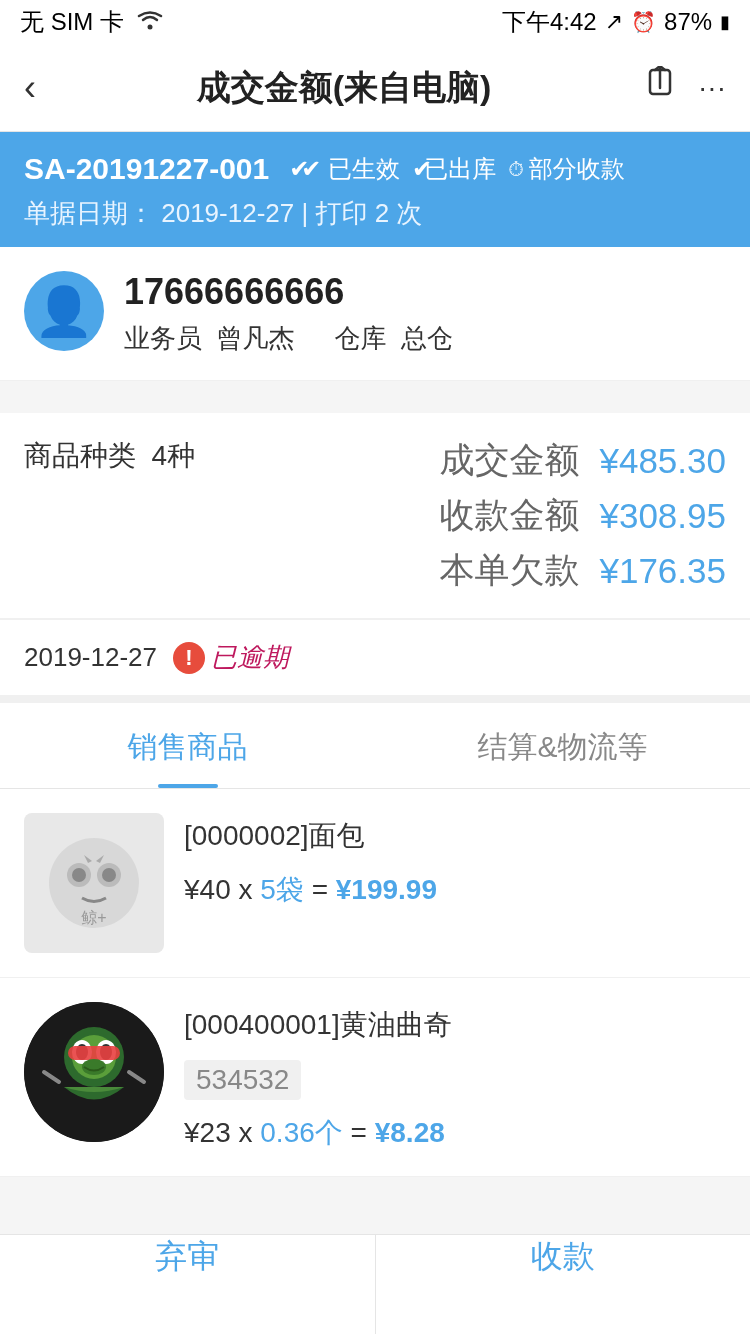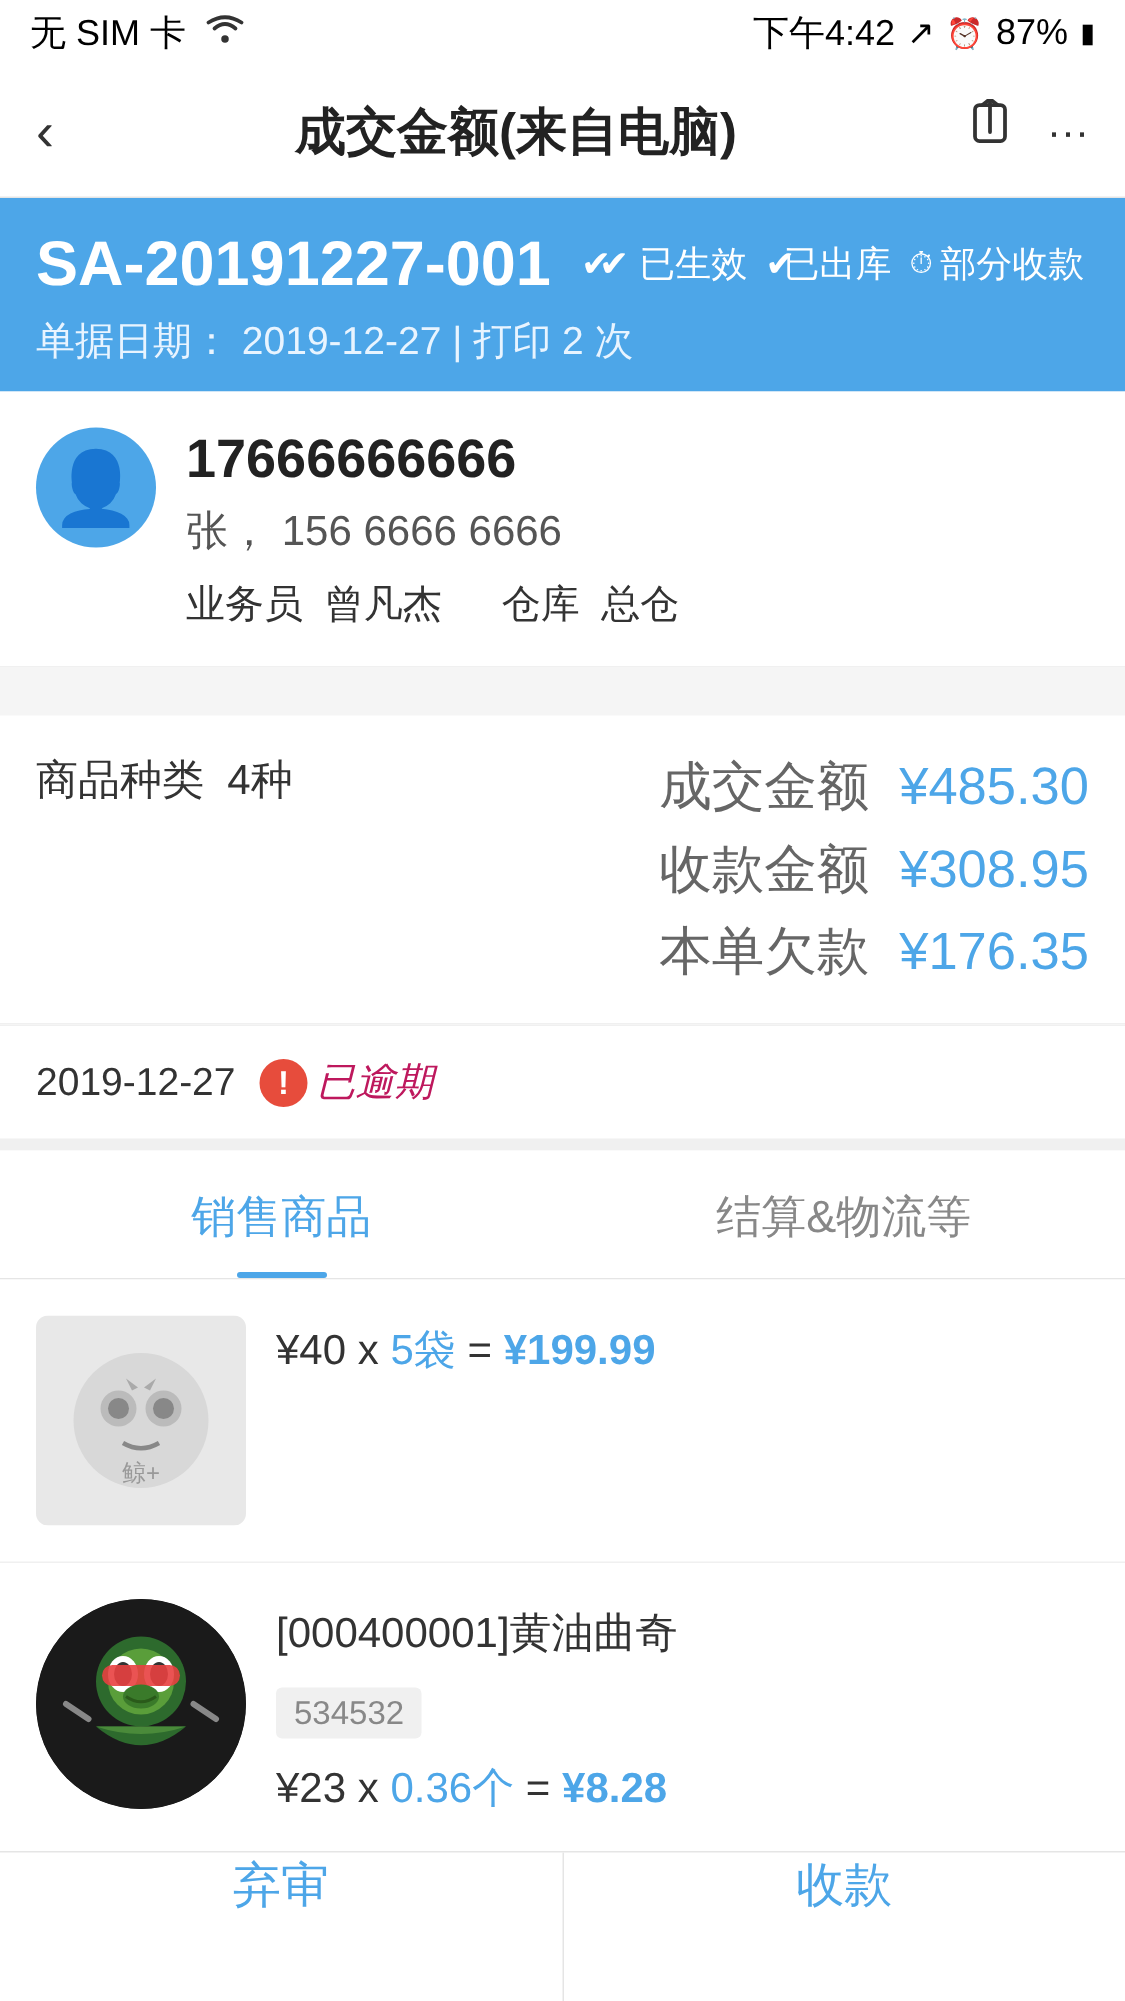--- a/index.html
+++ b/index.html
@@ -59,21 +59,21 @@
 
     
     .order-header {
       background: #4da6e8;
       padding: 20px 24px 16px;
     }
     .order-id-row {
       display: flex; align-items: center; gap: 20px; margin-bottom: 10px;
     }
     .order-id {
-      font-size: 42px; font-weight: 700; color: #fff;
+      font-size: 30px; font-weight: 700; color: #fff;
     }
     .order-badges { display: flex; align-items: center; gap: 12px; }
     .badge {
       display: flex; align-items: center; gap: 6px;
       color: #fff; font-size: 24px;
     }
     .order-date {
       color: #e8f4ff; font-size: 26px;
     }
 
@@ -193,21 +193,21 @@
     .thumb-placeholder {
       width: 100%; height: 100%;
       background: #e8e8e8;
       display: flex; align-items: center; justify-content: center;
     }
     .product-info { flex: 1; padding-top: 4px; }
     .product-name { font-size: 28px; color: #333; margin-bottom: 16px; font-weight: 500; }
     .product-tag {
       display: inline-block;
       background: #f0f0f0; color: #888;
-      font-size: 22px; padding: 4px 12px; border-radius: 4px;
+      font-size: 28px; padding: 4px 12px; border-radius: 4px;
       margin-bottom: 14px;
     }
     .product-price { font-size: 28px; color: #333; }
     .price-qty { color: #4da6e8; }
     .price-total { color: #4da6e8; font-weight: 600; }
 
     
     .product-thumb-round {
       width: 140px; height: 140px;
       border-radius: 50%;
@@ -299,24 +299,20 @@
     <span>| 打印 2 次</span>
   </div>
 </div>
 
 <div class="customer-section">
   <div class="customer-avatar">
     <span class="avatar-icon">👤</span>
   </div>
   <div class="customer-info">
     <div class="customer-name">17666666666</div>
-    <div class="customer-phone">
-      <span>张，</span>
-      <span>156 6666 6666</span>
-    </div>
     <div class="customer-meta">
       <div class="meta-item">
         <span>业务员</span>&nbsp;
         <span>曾凡杰</span>
       </div>
       <div class="meta-item">
         <span>仓库</span>&nbsp;
         <span>总仓</span>
       </div>
     </div>
@@ -376,20 +372,21 @@
           <circle cx="35" cy="42" r="7" fill="#888"></circle>
           <circle cx="65" cy="42" r="7" fill="#888"></circle>
           <path d="M38 65 Q50 72 62 65" fill="none" stroke="#888" stroke-width="3"></path>
           <path d="M44 30 L40 22 L48 28" fill="#aaa"></path>
           <path d="M56 30 L60 22 L52 28" fill="#aaa"></path>
           <text x="50" y="90" text-anchor="middle" font-size="16" fill="#999">鲸+</text>
         </svg>
       </div>
     </div>
     <div class="product-info">
+      <div class="product-name">[0000002]面包</div>
       <div class="product-price">
         <span>¥40</span>
         <span> x </span>
         <span class="price-qty">5袋</span>
         <span> = </span>
         <span class="price-total">¥199.99</span>
       </div>
     </div>
   </div>
 

